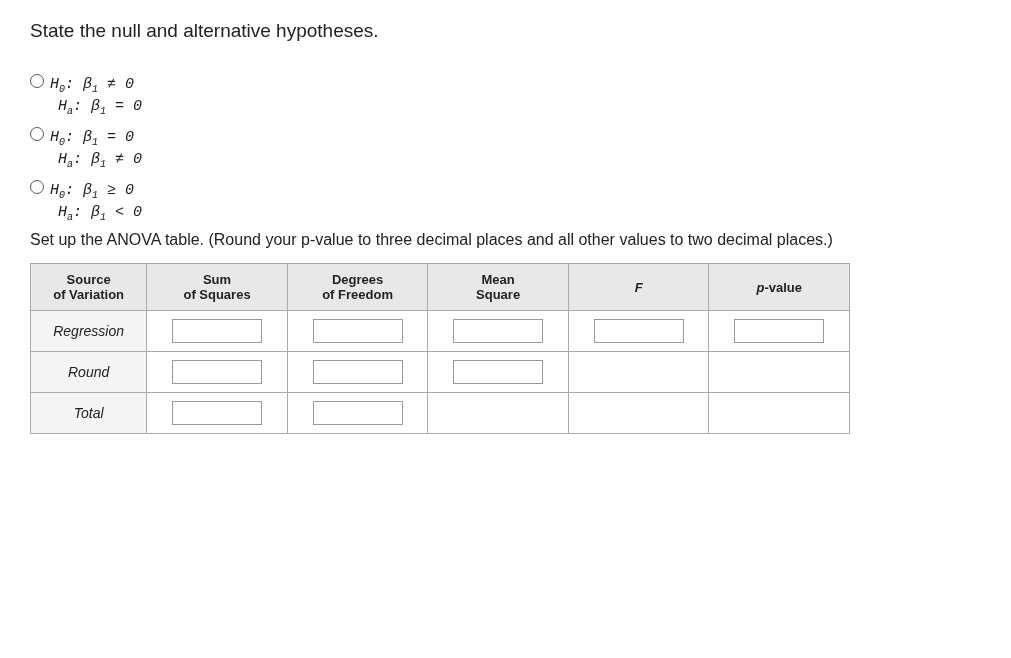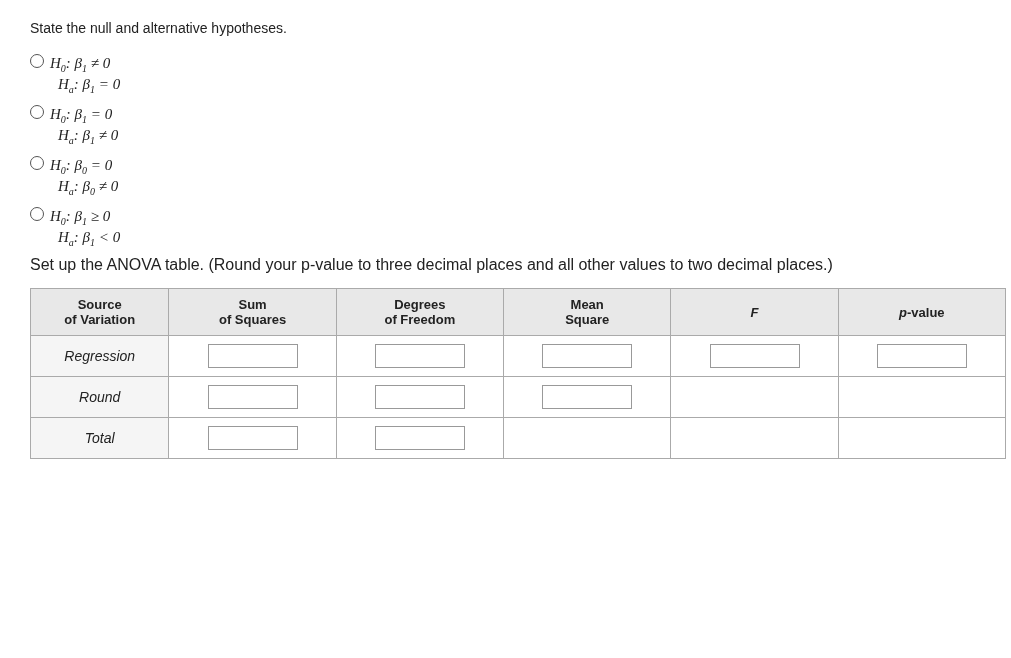--- a/index.html
+++ b/index.html
@@ -6,22 +6,22 @@
     body {
       font-family: Arial, sans-serif;
       font-size: 14px;
       background: #fff;
       color: #222;
       padding: 20px 30px;
       width: 1011px;
       min-height: 658px;
     }
     .intro-text {
-      margin-bottom: 16px;
-      font-size: 14px;
+      margin-bottom: 30px;
+      font-size: 19px;
     }
     .hypothesis-item {
       margin-bottom: 8px;
     }
     .radio-row {
       display: flex;
       align-items: baseline;
       gap: 6px;
       margin-bottom: 2px;
     }
@@ -34,33 +34,33 @@
       flex-shrink: 0;
       margin-top: 2px;
     }
     .sub-row {
       margin-left: 28px;
       margin-top: 2px;
       margin-bottom: 6px;
     }
     .math {
       font-style: italic;
-      font-family: Liberation Serif, serif;
+      font-family: Liberation Mono, monospace;
       font-size: 15px;
     }
     .math sub, .math sup {
       font-size: 10px;
     }
     .anova-intro {
       margin-bottom: 14px;
       font-size: 16px;
     }
     .anova-table {
       border-collapse: collapse;
-      width: 976px;
+      width: 820px;
       margin-left: 0;
     }
     .anova-table th, .anova-table td {
       border: 1px solid #aaa;
       padding: 8px 10px;
       text-align: center;
       vertical-align: middle;
     }
     .anova-table th {
       background: #e8e8e8;
@@ -109,33 +109,20 @@
       </span>
     </div>
     <div class="sub-row">
       <span class="math">
         <i>H</i><sub>a</sub>: <i>β</i><sub>1</sub> ≠ 0
       </span>
     </div>
   </div>
 
 
-  <div class="hypothesis-item">
-    <div class="radio-row">
-      <span class="radio-circle"></span>
-      <span class="math">
-        <i>H</i><sub>0</sub>: <i>β</i><sub>0</sub> = 0
-      </span>
-    </div>
-    <div class="sub-row">
-      <span class="math">
-        <i>H</i><sub>a</sub>: <i>β</i><sub>0</sub> ≠ 0
-      </span>
-    </div>
-  </div>
 
   <div class="hypothesis-item">
     <div class="radio-row">
       <span class="radio-circle"></span>
       <span class="math">
         <i>H</i><sub>0</sub>: <i>β</i><sub>1</sub> ≥ 0
       </span>
     </div>
     <div class="sub-row">
       <span class="math">

